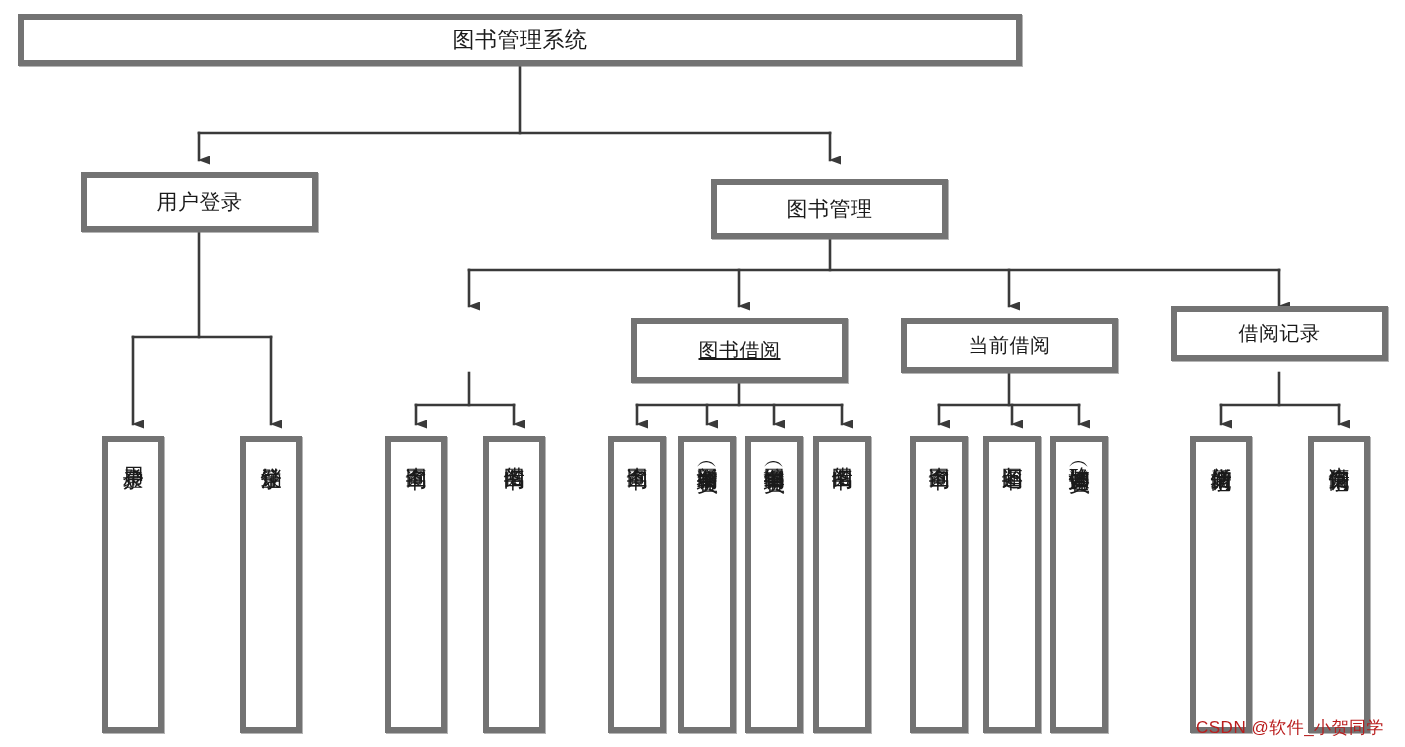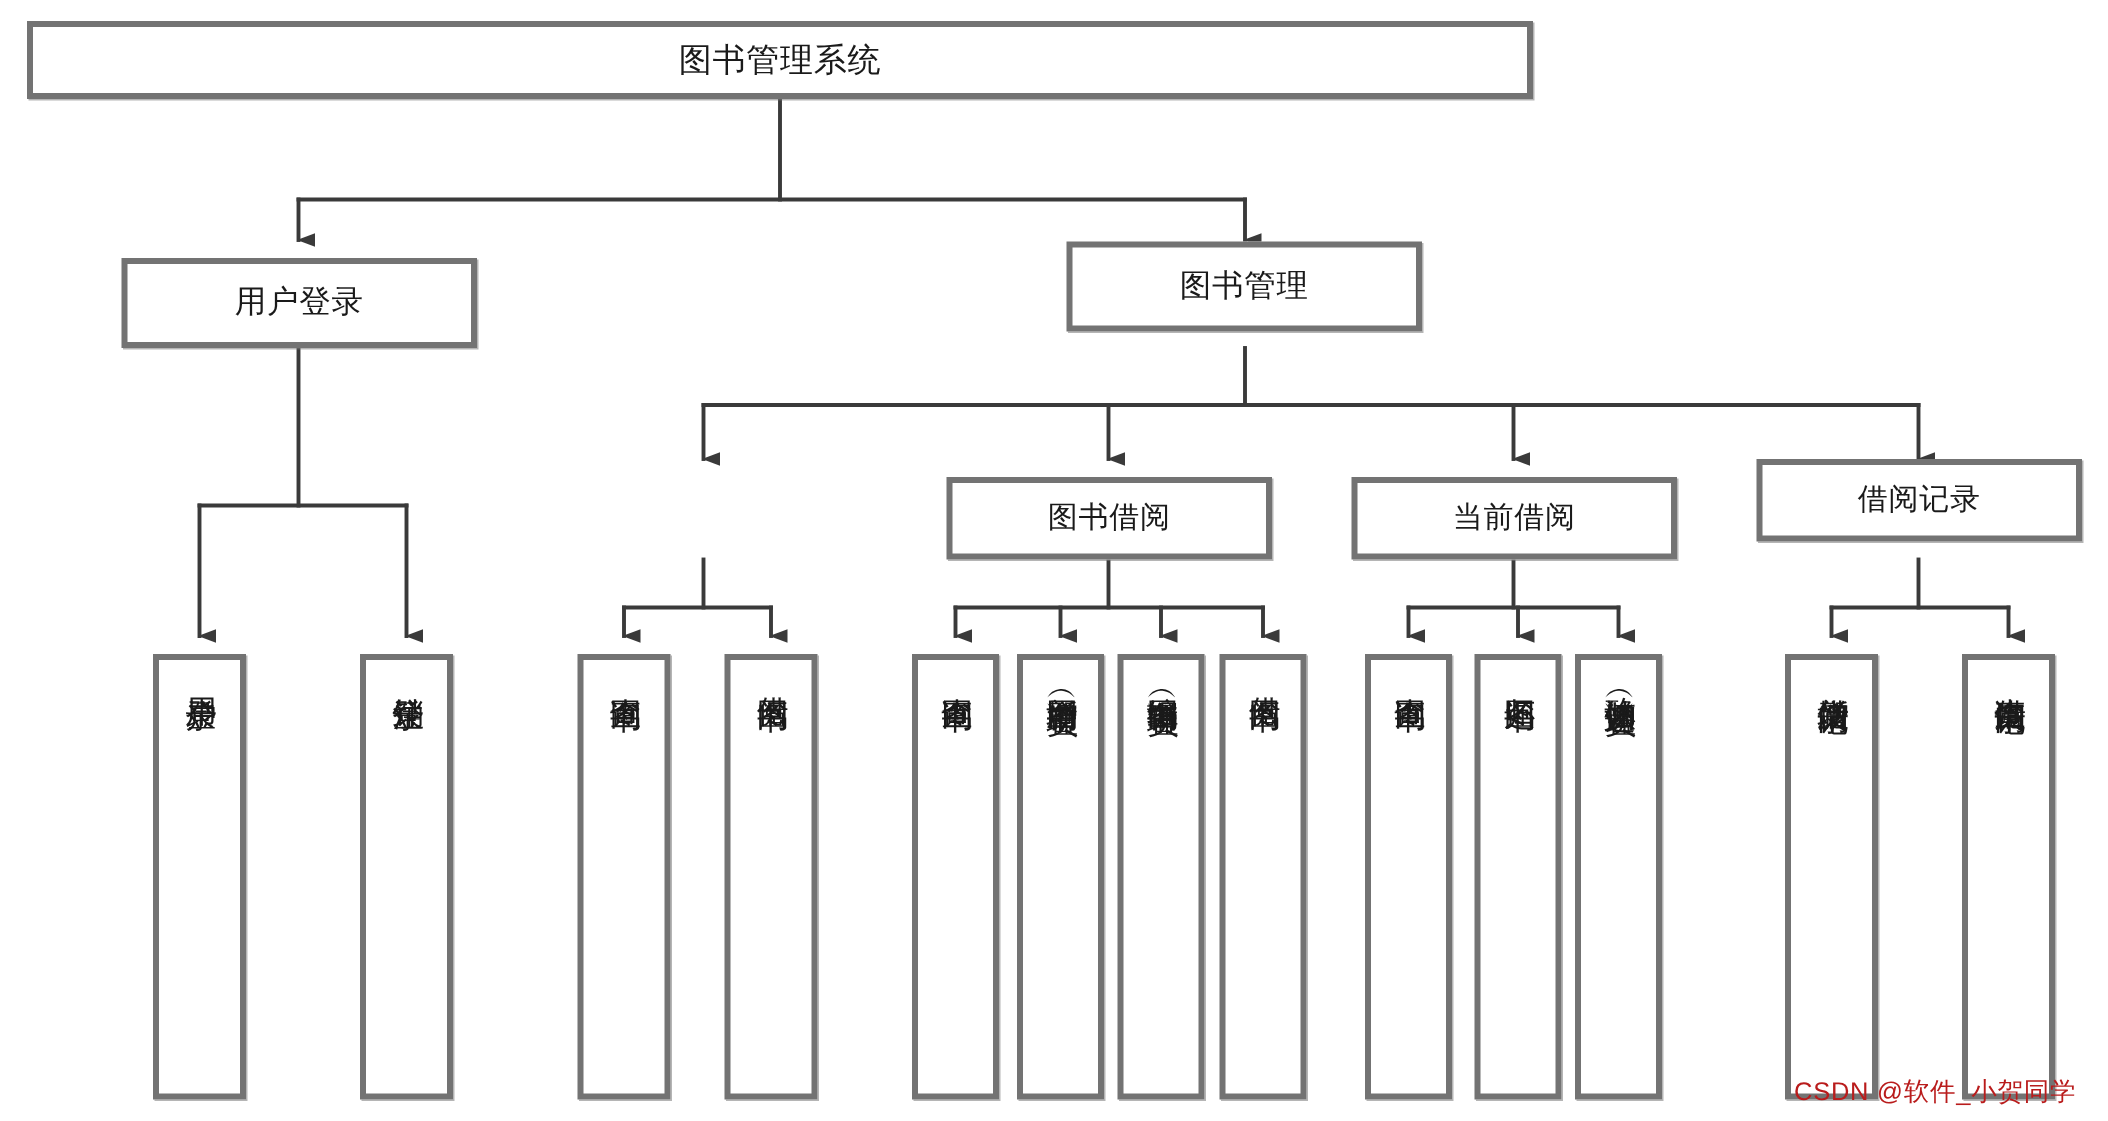--- a/index.html
+++ b/index.html
@@ -23,21 +23,21 @@
     left: 0;
     top: 0;
     width: 1405px;
     height: 747px;
     pointer-events: none;
   }
   .node {
     position: absolute;
     box-sizing: border-box;
     background: #ffffff;
-    border: 4px solid #737373;
+    border: 6px solid #737373;
     box-shadow: 1px 1px 0 rgba(120,120,120,0.55);
     display: flex;
     align-items: center;
     justify-content: center;
     color: #1a1a1a;
   }
   .node .lbl {
     display: block;
     text-align: center;
     line-height: 1.18;
@@ -128,26 +128,26 @@
   </svg>
 
   <div class="node horiz root-node" style="left:18px; top:14px; width:1004px; height:52px;">
     <span class="lbl">图书管理系统</span>
   </div>
 
   <div class="node horiz l1-node" style="left:81px; top:172px; width:237px; height:60px;">
     <span class="lbl">用户登录</span>
   </div>
 
-  <div class="node horiz l1-node" style="left:711px; top:161px; width:237px; height:60px;">
+  <div class="node horiz l1-node" style="left:711px; top:179px; width:237px; height:60px;">
     <span class="lbl">图书管理</span>
   </div>
 
 
-  <div class="node horiz l2-node" style="left:631px; top:318px; width:217px; height:55px;">
+  <div class="node horiz l2-node" style="left:631px; top:318px; width:217px; height:65px;text-decoration:underline;">
     <span class="lbl">图书借阅</span>
   </div>
 
   <div class="node horiz l2-node" style="left:901px; top:318px; width:217px; height:55px;">
     <span class="lbl">当前借阅</span>
   </div>
 
   <div class="node horiz l2-node" style="left:1171px; top:306px; width:217px; height:55px;">
     <span class="lbl">借阅记录</span>
   </div>

